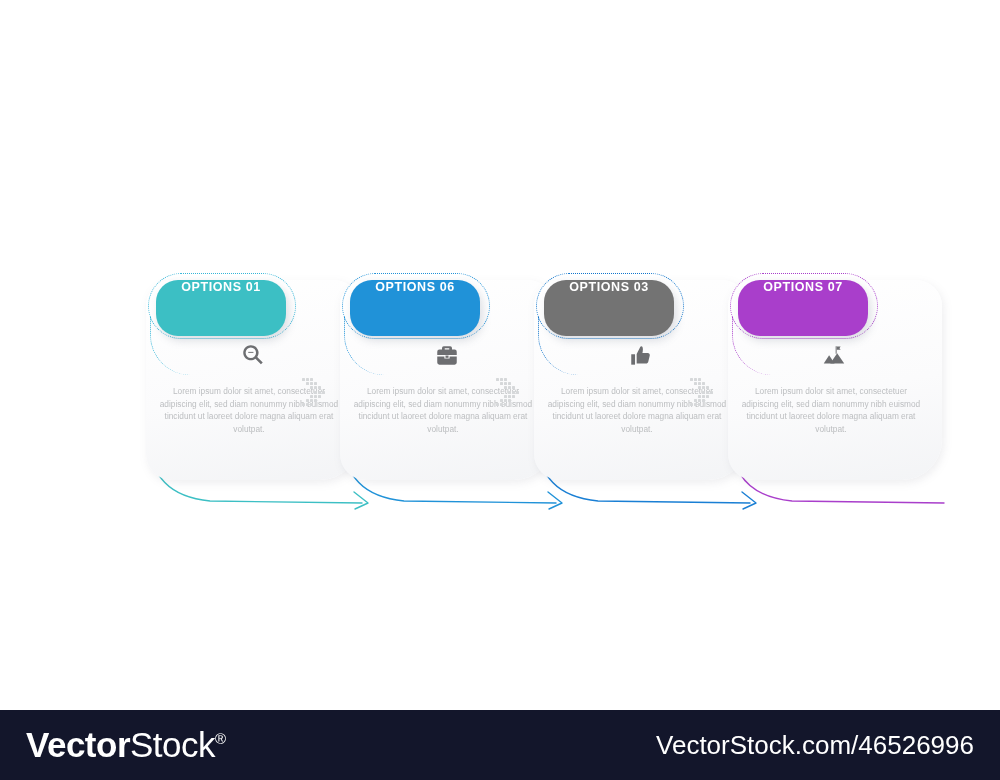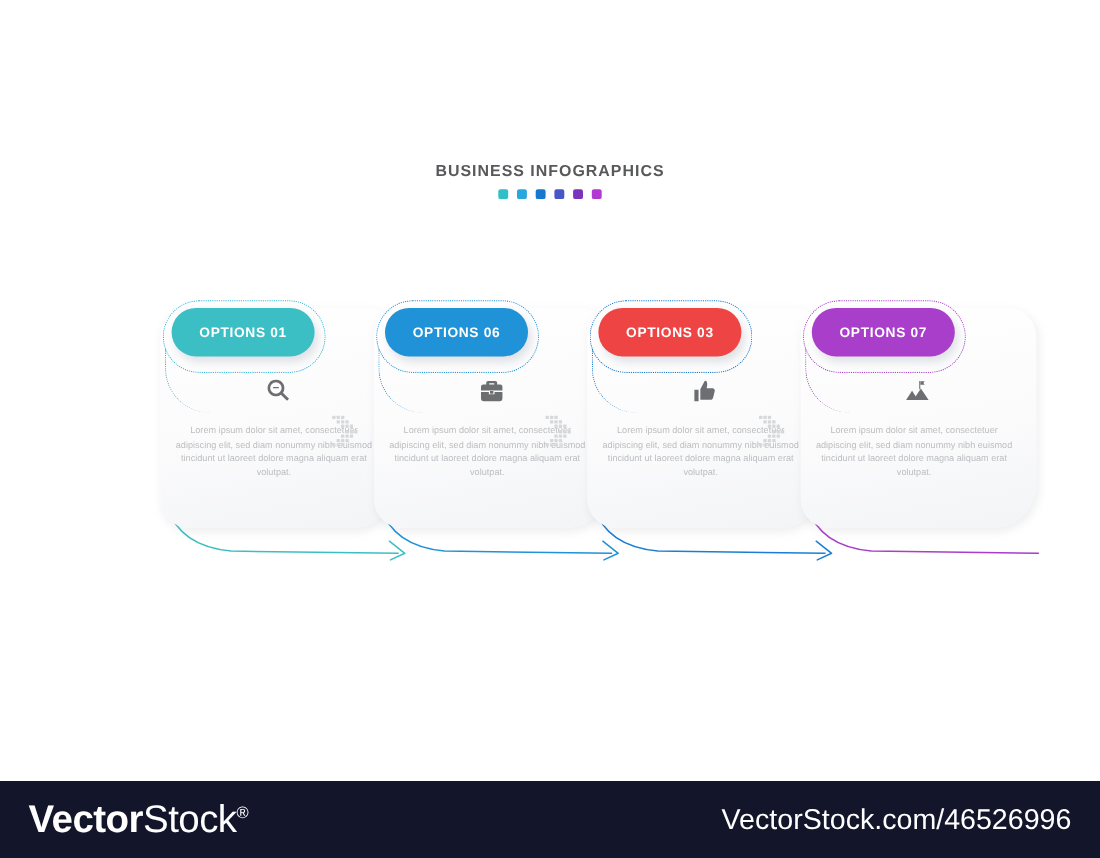--- a/index.html
+++ b/index.html
@@ -43,23 +43,23 @@
   .dotted-tail {
     position:absolute; top:62px; left:12px;
     width:44px; height:58px;
     border-left:1.6px dotted #35b6d8;
     border-bottom-left-radius:40px;
     border-bottom:0;
   }
 
   .badge {
     position:absolute; top:25px; left:18px;
-    width:130px; height:44px;
+    width:130px; height:56px;
     border-radius:22px;
-    display:flex; align-items:center; justify-content:center;
+    display:flex; align-items:flex-start; justify-content:center;
     color:#ffffff; font-size:12.5px; font-weight:bold; letter-spacing:0.6px;
     box-shadow:3px 5px 9px rgba(100,110,130,0.20);
   }
 
   .icon-wrap {
     position:absolute; top:88px; left:0; width:230px;
     display:flex; justify-content:center;
   }
   .icon-wrap svg { fill:#6d6e71; }
 
@@ -88,31 +88,20 @@
   .logo .lite { font-weight:700; }
   .logo .bold { font-weight:normal; }
   .logo .reg { font-size:15px; vertical-align:super; font-weight:normal; }
   .url { color:#ffffff; font-size:26px; }
 </style>
 </head>
 <body>
 
 <div id="stage">
 
-  <div class="title-block">
-    <div class="title-text">BUSINESS INFOGRAPHICS</div>
-    <div class="swatch-row">
-        <div class="swatch" style="background: rgb(46, 191, 201);"></div>
-        <div class="swatch" style="background: rgb(42, 168, 221);"></div>
-        <div class="swatch" style="background: rgb(20, 121, 207);"></div>
-        <div class="swatch" style="background: rgb(71, 87, 196);"></div>
-        <div class="swatch" style="background: rgb(123, 53, 189);"></div>
-        <div class="swatch" style="background: rgb(178, 58, 208);"></div>
-      </div>
-  </div>
 
   <svg id="connectors" viewBox="0 0 1000 780">
       <path d="M 150 320 L 150 440 Q 150 495 210 501 L 362 503" fill="none" stroke="#3cbfc4" stroke-width="1.4" stroke-linecap="round"></path>
       <path d="M 354 492 L 368 503 L 355 509" fill="none" stroke="#3cbfc4" stroke-width="1.4" stroke-linecap="round" stroke-linejoin="round"></path>
       <path d="M 344 320 L 344 440 Q 344 495 404 501 L 556 503" fill="none" stroke="#2092d8" stroke-width="1.4" stroke-linecap="round"></path>
       <path d="M 548 492 L 562 503 L 549 509" fill="none" stroke="#2092d8" stroke-width="1.4" stroke-linecap="round" stroke-linejoin="round"></path>
       <path d="M 538 320 L 538 440 Q 538 495 598 501 L 750 503" fill="none" stroke="#1a7fd4" stroke-width="1.4" stroke-linecap="round"></path>
       <path d="M 742 492 L 756 503 L 743 509" fill="none" stroke="#1a7fd4" stroke-width="1.4" stroke-linecap="round" stroke-linejoin="round"></path>
       <path d="M 732 320 L 732 440 Q 732 495 792 501 L 944 503" fill="none" stroke="#a93ecb" stroke-width="1.4" stroke-linecap="round"></path>
     </svg>
@@ -146,21 +135,21 @@
               <path d="M3 12.4h6.6v1.9h4.8v-1.9H21V18a2 2 0 0 1-2 2H5a2 2 0 0 1-2-2v-5.6z"></path>
               <path d="M10.6 11.6h2.8v2.1h-2.8z"></path>
             </svg></span>
         </div>
         <div class="panel-text">Lorem ipsum dolor sit amet, consectetuer adipiscing elit, sed diam nonummy nibh euismod tincidunt ut laoreet dolore magna aliquam erat volutpat.</div>
       </div>
       <div class="panel" style="left: 526px;">
         <div class="panel-card"></div>
         <div class="dotted-outline" style="border-color: rgb(16, 117, 204);"></div>
         <div class="dotted-tail" style="border-left-color: rgb(16, 117, 204);"></div>
-        <div class="badge" style="background: #ef4444;">
+        <div class="badge" style="background: #737373;">
           <span>OPTIONS 03</span>
         </div>
         <div class="icon-wrap">
           <span><svg width="26" height="26" viewBox="0 0 24 24">
               <path d="M3 10.4h3.5V20H3z"></path>
               <path d="M8 10.1l3.4-6.6c.4-.8 1.7-.6 2 .3.4 1.2.5 2.6.2 4l-.3 1.4h4.9c1.3 0 2.2 1.2 1.9 2.4l-1.4 5.6c-.2 1-1.1 1.7-2.1 1.7H8V10.1z"></path>
             </svg></span>
         </div>
         <div class="panel-text">Lorem ipsum dolor sit amet, consectetuer adipiscing elit, sed diam nonummy nibh euismod tincidunt ut laoreet dolore magna aliquam erat volutpat.</div>
       </div>

